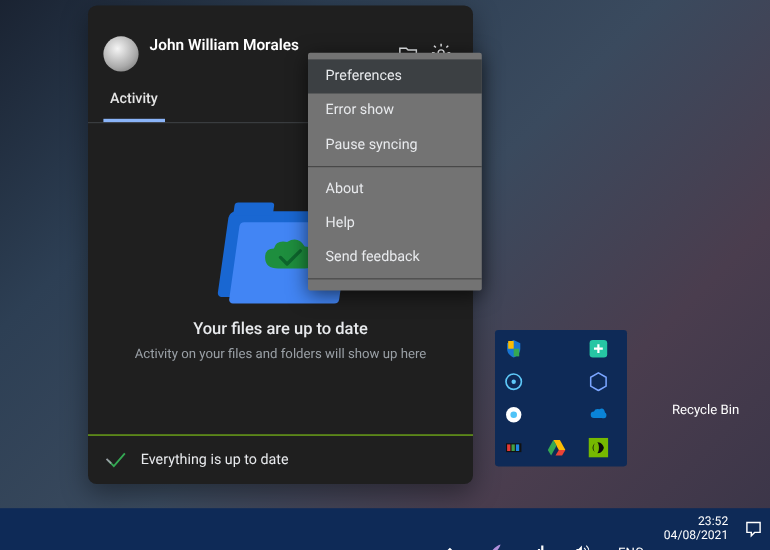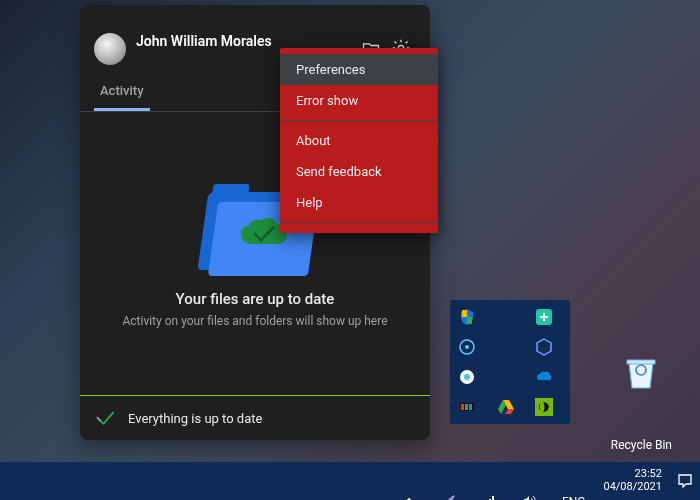--- a/index.html
+++ b/index.html
@@ -1,49 +1,49 @@
 <!DOCTYPE html>
 <html><head>
 <meta charset="utf-8">
 <style>
 * { margin: 0; padding: 0; box-sizing: border-box; font-family: 'Segoe UI', Roboto, Arial, sans-serif; }
 body { width: 700px; height: 500px; overflow: hidden; background: linear-gradient(135deg, #1a2332 0%, #2d3f54 25%, #3a4a5e 50%, #4a3d4e 75%, #3a3548 100%); position: relative; }
 
-.desktop-icon { position: absolute; right: 28px; top: 350px; display: flex; flex-direction: column; align-items: center; color: #fff; font-size: 12px; cursor: pointer; gap: 44px; }
+.desktop-icon { position: absolute; right: 28px; top: 350px; display: flex; flex-direction: row; align-items: center; color: #fff; font-size: 12px; cursor: pointer; gap: 44px; }
 .recycle-bin-svg { width: 44px; height: 44px; }
 
 .drive-panel { position: absolute; left: 80px; top: 5px; width: 350px; height: 435px; background: #1f1f1f; border-radius: 8px; color: #e8eaed; box-shadow: 0 8px 24px rgba(0,0,0,0.4); display: flex; flex-direction: column; }
 
 .panel-header { display: flex; padding: 12px 14px 8px 14px; margin-top: 16px; }
 .avatar { width: 32px; height: 32px; border-radius: 50%; background: radial-gradient(circle at 40% 35%, #f5f5f5 0%, #aaa 60%, #666 100%); margin-right: 10px; flex-shrink:0; }
 .user-block { flex: 1; }
 .user-name { font-size: 14px; font-weight: 600; color: #fff; }
 .user-email { font-size: 12px; color: #9aa0a6; }
 .hdr-icon { width: 30px; height: 30px; display: flex; align-items: center; justify-content: center; cursor: pointer; border-radius: 4px; }
 .hdr-icon svg { width: 20px; height: 20px; stroke: #e8eaed; fill: none; stroke-width: 1.6; }
 
 .tabs { display: flex; padding: 0 14px; border-bottom: 1px solid #3c4043; }
 .tab { padding: 10px 6px; margin-right: 28px; font-size: 13px; color: #9aa0a6; cursor: pointer; }
-.tab.active { color: #a3a3a3; border-bottom: 3px solid #8ab4f8; font-weight: 500; }
+.tab.active { color: #e5e5e5; border-bottom: 3px solid #8ab4f8; font-weight: 500; }
 
 .panel-body { flex: 1; display: flex; flex-direction: column; align-items: center; justify-content: center; padding: 10px 20px; text-align: center; }
 .sync-illus { width: 120px; height: 100px; margin-bottom: 10px; position: relative; }
 .folder-back { position: absolute; left: 8px; top: 12px; width: 100px; height: 78px; background: #1967d2; border-radius: 6px 6px 4px 4px; transform: skewX(-8deg); }
 .folder-back::before { content:''; position:absolute; left:4px; top:-8px; width:36px; height:12px; background:#1967d2; border-radius:3px 3px 0 0; }
 .folder-front { position: absolute; left: 18px; top: 22px; width: 100px; height: 74px; background: #4285f4; border-radius: 4px; transform: skewX(-8deg); }
 .cloud-check { position:absolute; left:38px; top:34px; width:60px; height:40px; }
 .cloud-check svg { width: 60px; height:40px;}
 .body-title { font-size: 15px; font-weight: 500; color: #e8eaed; margin-bottom: 6px; }
 .body-sub { font-size: 12px; color: #9aa0a6; }
 
 .panel-footer { display: flex; align-items: center; padding: 12px 16px; border-top: 1px solid #84cc16; font-size: 13px; }
 .footer-check { width: 20px; height: 20px; margin-right: 12px; }
 .footer-check svg { stroke: #34a853; stroke-width: 2; fill:none; }
 
-.settings-menu { position: absolute; left: 280px; top: 48px; width: 158px; background: #b91c1c; border-radius: 2px; box-shadow: 0 4px 18px rgba(0,0,0,0.6); padding: 6px 0; z-index: 10; }
+.settings-menu { position: absolute; left: 280px; top: 48px; width: 158px; background: #737373; border-radius: 2px; box-shadow: 0 4px 18px rgba(0,0,0,0.6); padding: 6px 0; z-index: 10; }
 .menu-item { padding: 8px 16px; font-size: 13px; color: #e8eaed; cursor: pointer; }
 .menu-item.hover { background: #3c4043; }
 .menu-sep { border-top: 1px solid #444; margin: 4px 0; }
 
 .tray-panel { position: absolute; left: 450px; top: 300px; width: 120px; background: #0e2a57; padding: 6px; display: grid; grid-template-columns: repeat(3, 1fr); gap: 8px; border-radius: 3px; }
 .tray-icon { width: 22px; height: 22px; display: flex; align-items: center; justify-content: center; cursor: pointer; font-size: 14px; }
 .tray-icon svg { width: 18px; height: 18px; }
 
 .taskbar { position: absolute; left: 0; bottom: 0; width: 100%; height: 38px; background: #0e2a57; display: flex; align-items: center; color: #fff; font-size: 12px; }
 .tb-left { flex:1; }
@@ -111,24 +111,25 @@
           <path d="M1 11 L6 16" stroke="#9aa0a6"></path>
         </svg>
     </div>
     <div>Everything is up to date</div>
   </div>
 </div>
 
 <div class="settings-menu">
   <div class="menu-item hover">Preferences</div>
   <div class="menu-item">Error show</div>
+  <div class="menu-item">Pause syncing</div>
   <div class="menu-sep"></div>
   <div class="menu-item">About</div>
+  <div class="menu-item">Help</div>
   <div class="menu-item">Send feedback</div>
-  <div class="menu-item">Help</div>
   <div class="menu-sep"></div>
 </div>
 
 <div class="tray-panel">
   <div class="tray-icon">
     <svg viewBox="0 0 18 18">
         <path d="M9 1 L15 4 V9 C15 13 12 16 9 17 C6 16 3 13 3 9 V4 Z" fill="#1976d2"></path>
         <rect x="4" y="2" width="5" height="7" fill="#fbbc04"></rect>
         <rect x="9" y="9" width="5" height="7" fill="#34a853"></rect>
       </svg>

